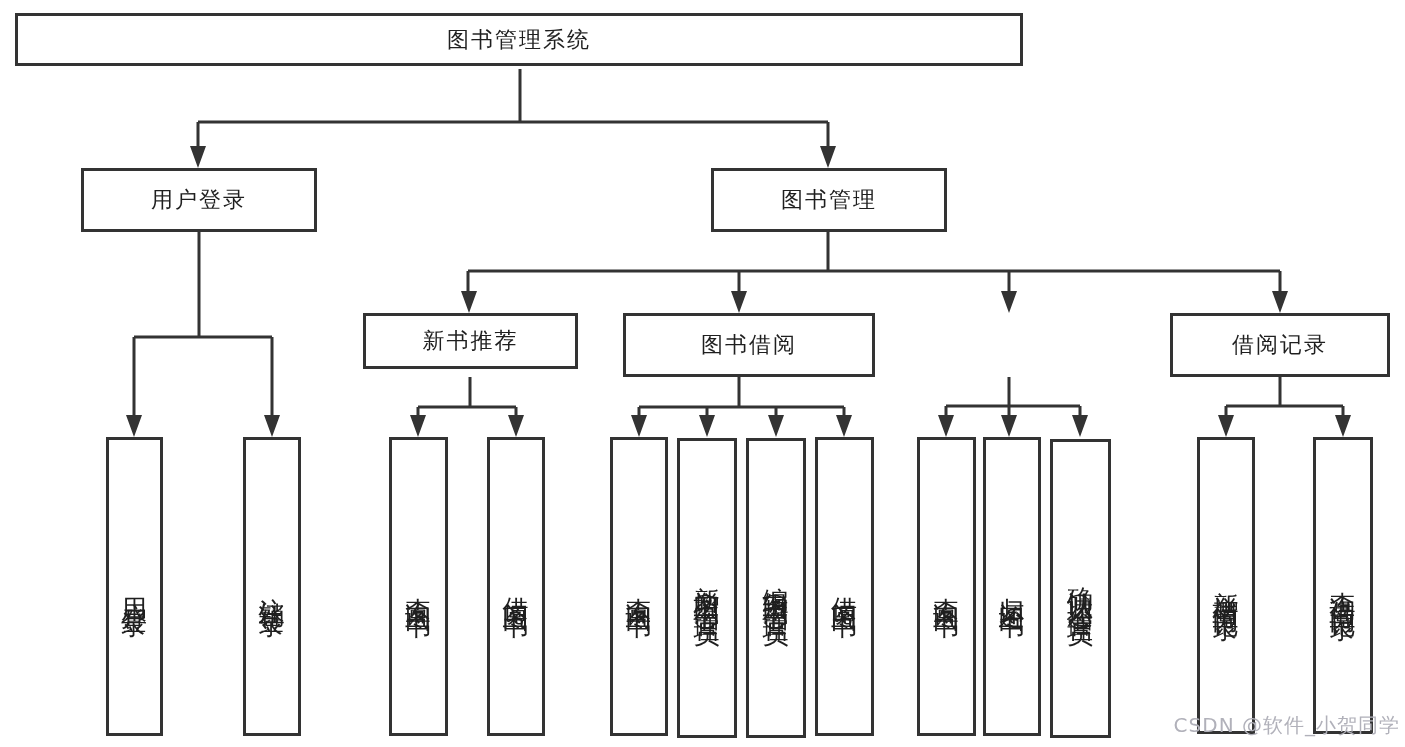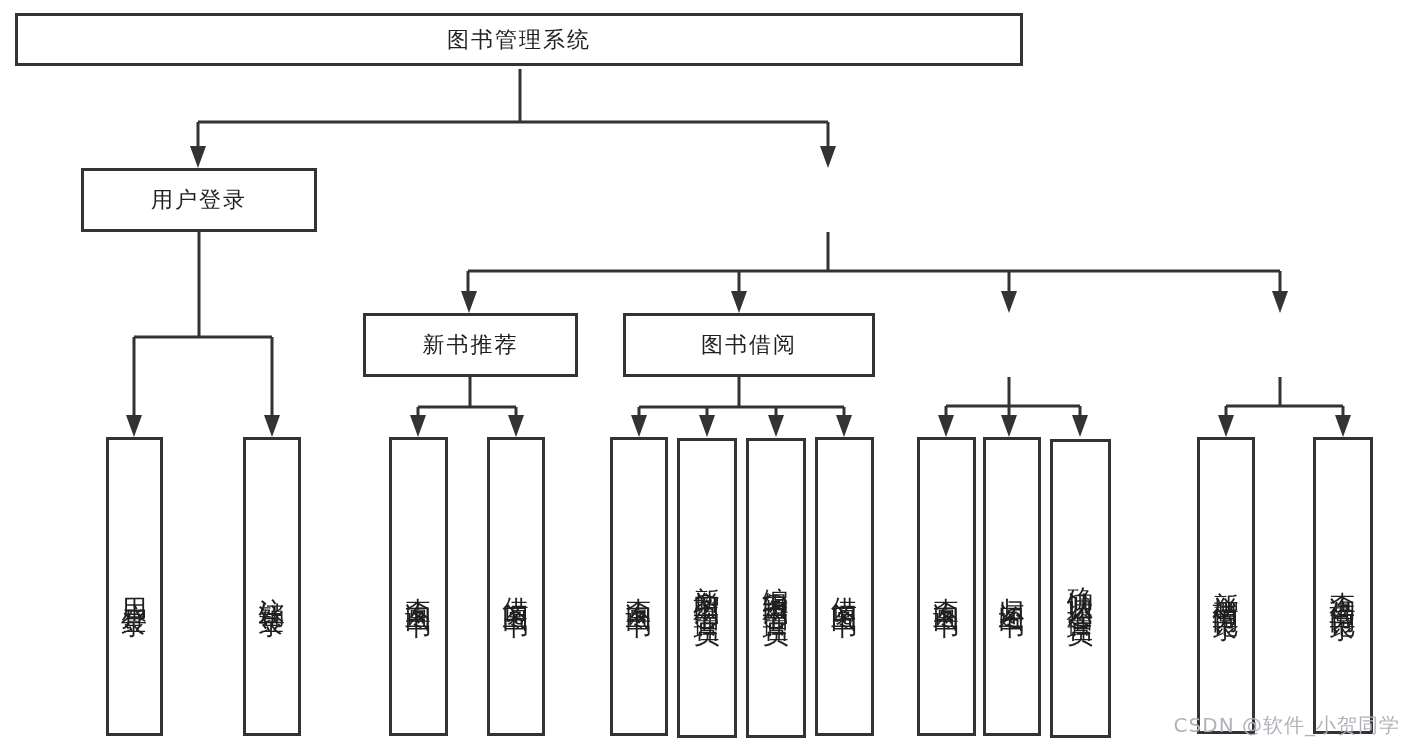--- a/index.html
+++ b/index.html
@@ -40,23 +40,25 @@
          M631 415 L647 415 L639 437 Z M699 415 L715 415 L707 437 Z
          M768 415 L784 415 L776 437 Z M836 415 L852 415 L844 437 Z
          M938 415 L954 415 L946 437 Z M1001 415 L1017 415 L1009 437 Z
          M1072 415 L1088 415 L1080 437 Z
          M1218 415 L1234 415 L1226 437 Z M1335 415 L1351 415 L1343 437 Z" fill="#333333" stroke="none"></path>
   </svg>
 
   <div class="box hbox" style="left:15px;top:13px;width:1008px;height:53px">图书管理系统</div>
 
   <div class="box hbox" style="left:81px;top:168px;width:236px;height:64px">用户登录</div>
+  <div class="box hbox" style="left:711px;top:168px;width:236px;height:64px">图书管理</div>
 
-  <div class="box hbox" style="left:363px;top:313px;width:215px;height:64px">新书推荐</div>
+  <div class="box hbox" style="left:363px;top:313px;width:215px;height:56px">新书推荐</div>
   <div class="box hbox" style="left:623px;top:313px;width:252px;height:64px">图书借阅</div>
+  <div class="box hbox" style="left:1170px;top:313px;width:220px;height:64px">借阅记录</div>
 
   <div class="box vbox" style="left:106px;top:437px;width:57px;height:299px">用户登录</div>
   <div class="box vbox" style="left:243px;top:437px;width:58px;height:299px">注销登录</div>
 
   <div class="box vbox" style="left:389px;top:437px;width:59px;height:299px">查询图书</div>
   <div class="box vbox" style="left:487px;top:437px;width:58px;height:299px">借阅图书</div>
 
   <div class="box vbox" style="left:610px;top:437px;width:58px;height:299px">查询图书</div>
   <div class="box vbox" style="left:677px;top:438px;width:60px;height:300px">新增图书（管理员）</div>
   <div class="box vbox" style="left:746px;top:438px;width:60px;height:300px">编辑图书（管理员）</div>

